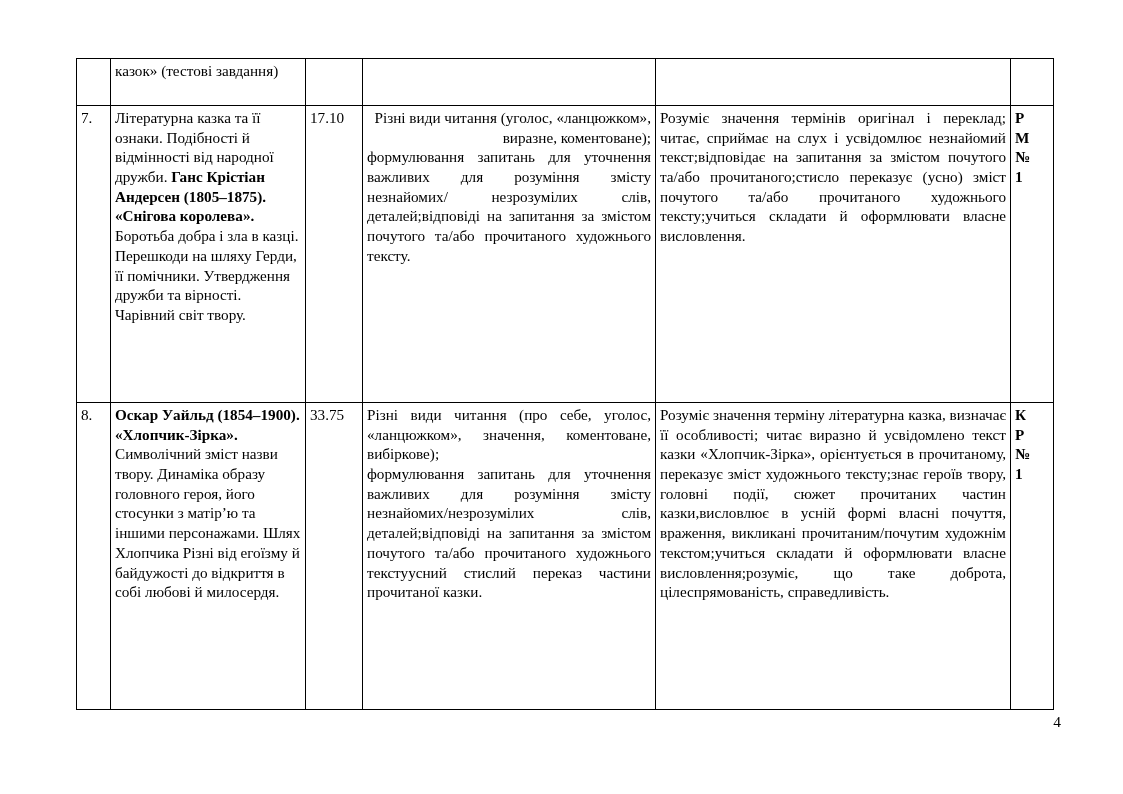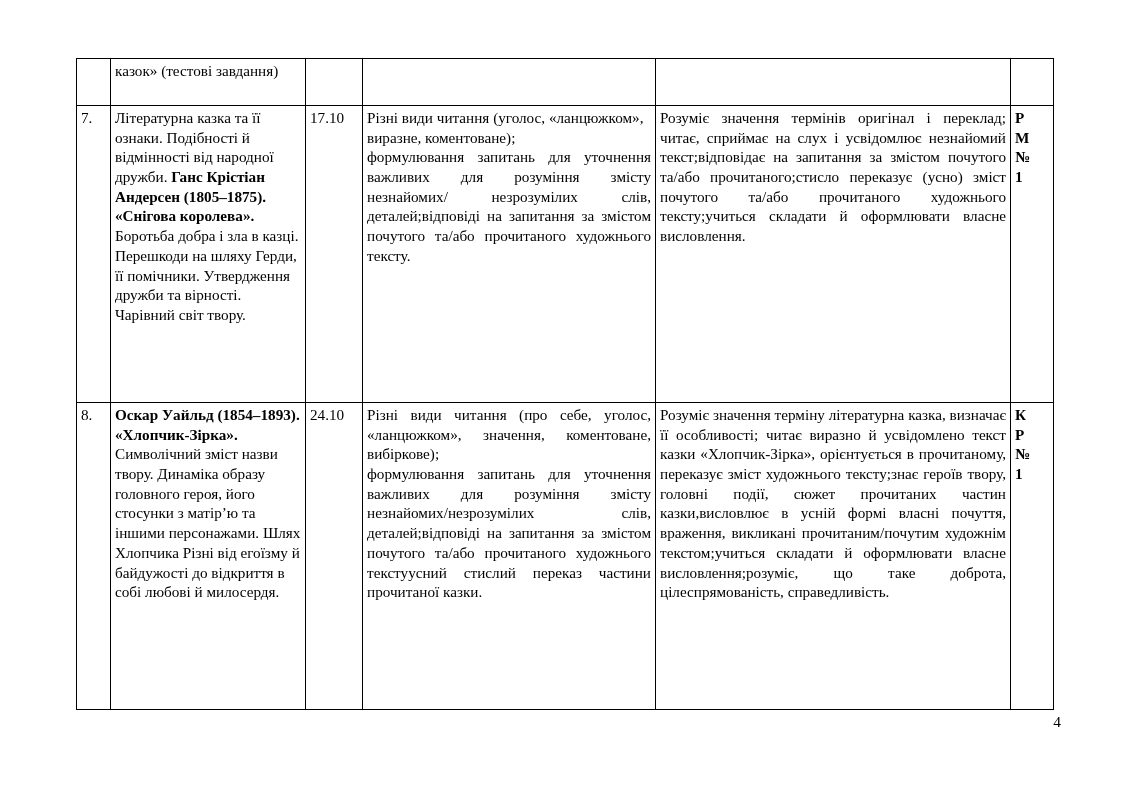--- a/index.html
+++ b/index.html
@@ -80,21 +80,21 @@
   .cell-p {
     margin: 0;
     text-align: justify;
     text-justify: inter-word;
     font-family: Liberation Serif, serif;
   }
   .cell-p.last {
     text-align: left;
   }
   .cell-p.nojust {
-    text-align: left;
+    text-align: right;
   }
 
   
   .mark-line {
     display: block;
     text-align: left;
   }
 
   .page-number {
     position: absolute;
@@ -154,23 +154,23 @@
           <span class="mark-line">Р</span>
           <span class="mark-line">М</span>
           <span class="mark-line">№</span>
           <span class="mark-line">1</span>
         </td>
       </tr>
 
       <tr class="row-8">
         <td class="num">8.</td>
         <td class="topic">
-          <p class="cell-p last"><b>Оскар Уайльд (1854–1893). «Хлопчик-Зірка».</b><span> Символічний зміст назви твору. Динаміка образу головного героя, його стосунки з матір’ю та іншими персонажами. Шлях Хлопчика Різні від егоїзму й байдужості до відкриття в собі любові й милосердя.</span></p>
+          <p class="cell-p last"><b>Оскар Уайльд (1854–1900). «Хлопчик-Зірка».</b><span> Символічний зміст назви твору. Динаміка образу головного героя, його стосунки з матір’ю та іншими персонажами. Шлях Хлопчика Різні від егоїзму й байдужості до відкриття в собі любові й милосердя.</span></p>
         </td>
-        <td class="date">24.10</td>
+        <td class="date">33.75</td>
         <td>
           <p class="cell-p">Різні види читання (про себе, уголос, «ланцюжком», значення, коментоване, вибіркове);</p>
           <p class="cell-p">формулювання запитань для уточнення важливих для розуміння змісту незнайомих/незрозумілих слів, деталей;відповіді на запитання за змістом почутого та/або прочитаного художнього текстуусний стислий переказ частини прочитаної казки.</p>
         </td>
         <td>
           <p class="cell-p">Розуміє значення терміну літературна казка, визначає її особливості; читає виразно й усвідомлено текст казки «Хлопчик-Зірка», орієнтується в прочитаному, переказує зміст художнього тексту;знає героїв твору, головні події, сюжет прочитаних частин казки,висловлює в усній формі власні почуття, враження, викликані прочитаним/почутим художнім текстом;учиться складати й оформлювати власне висловлення;розуміє, що таке доброта, цілеспрямованість, справедливість.</p>
         </td>
         <td class="mark">
           <span class="mark-line">К</span>
           <span class="mark-line">Р</span>

